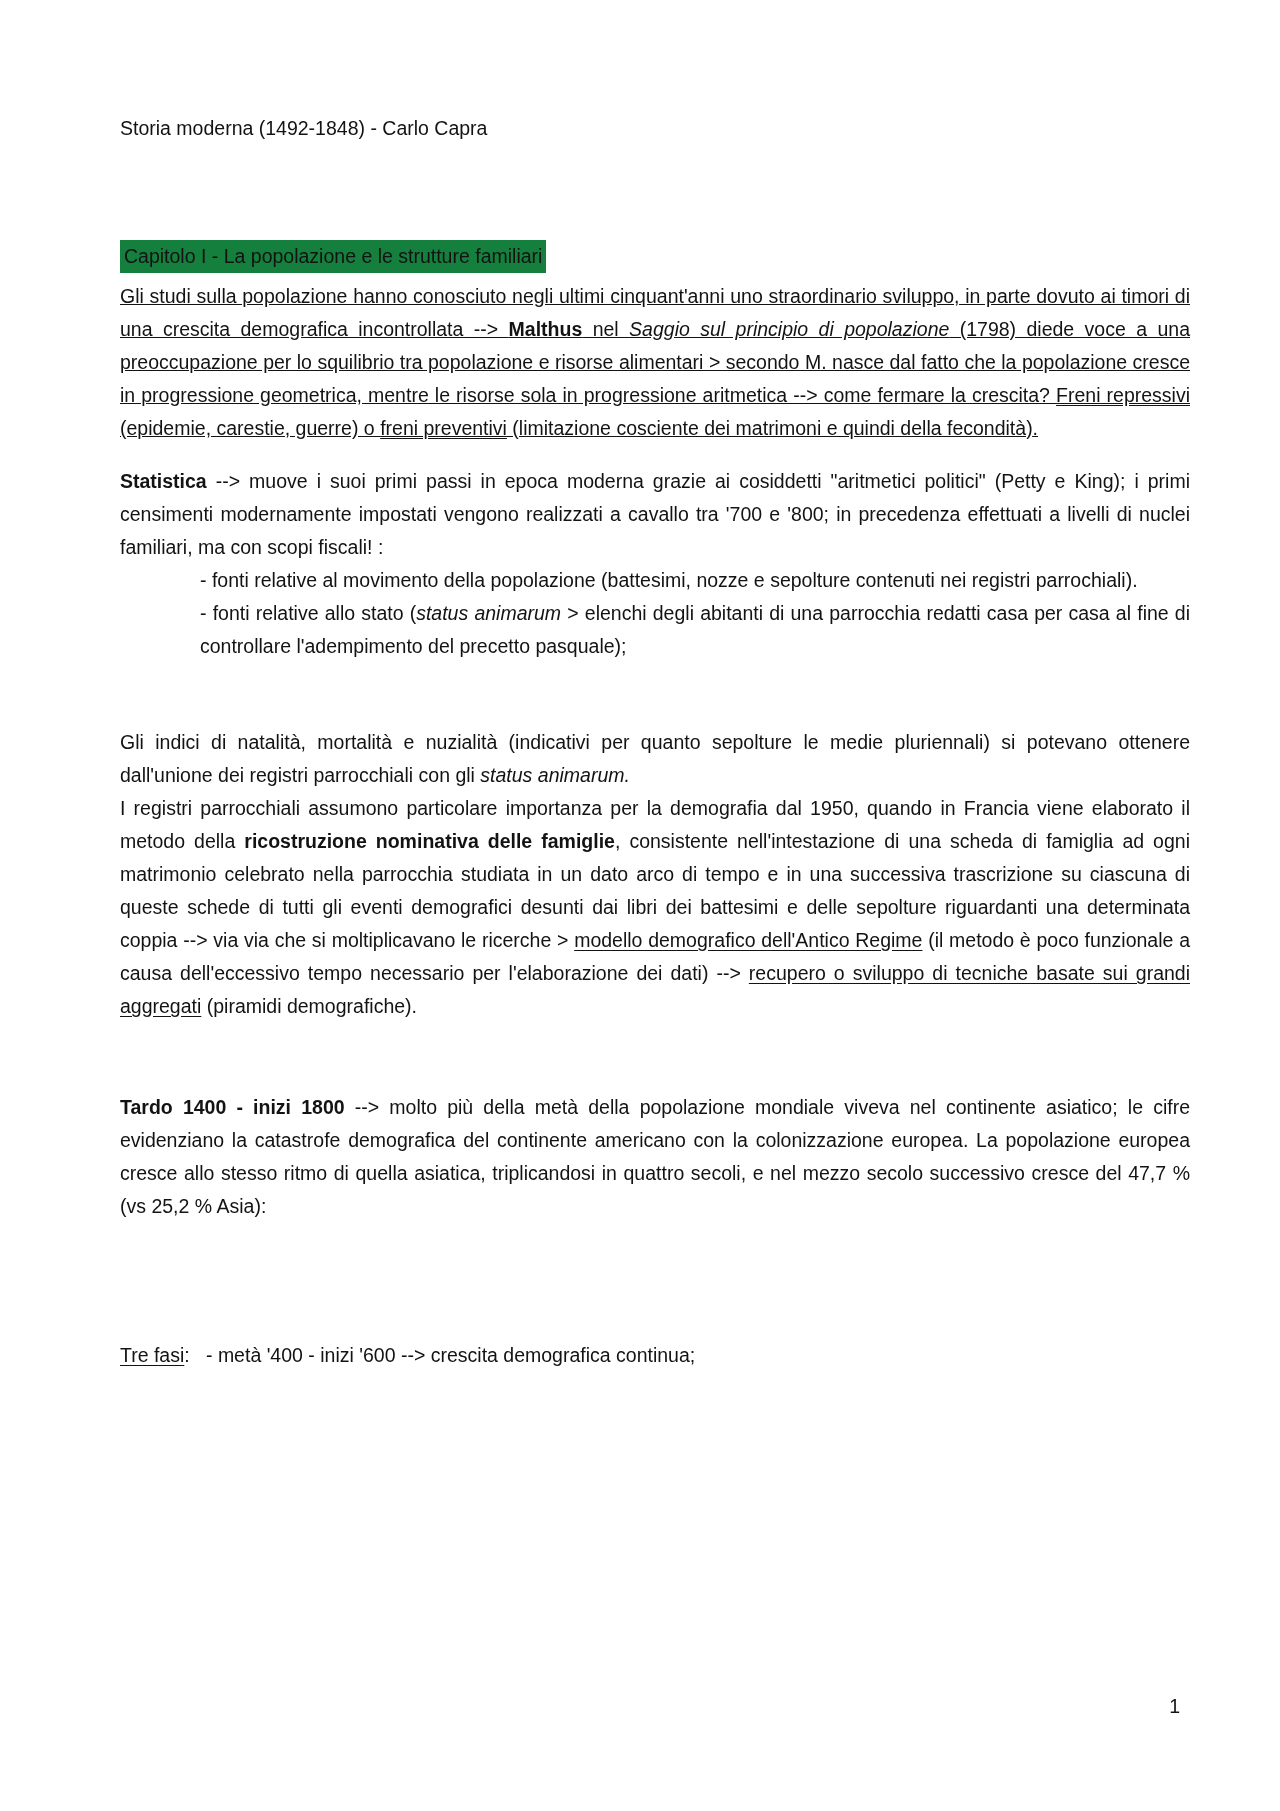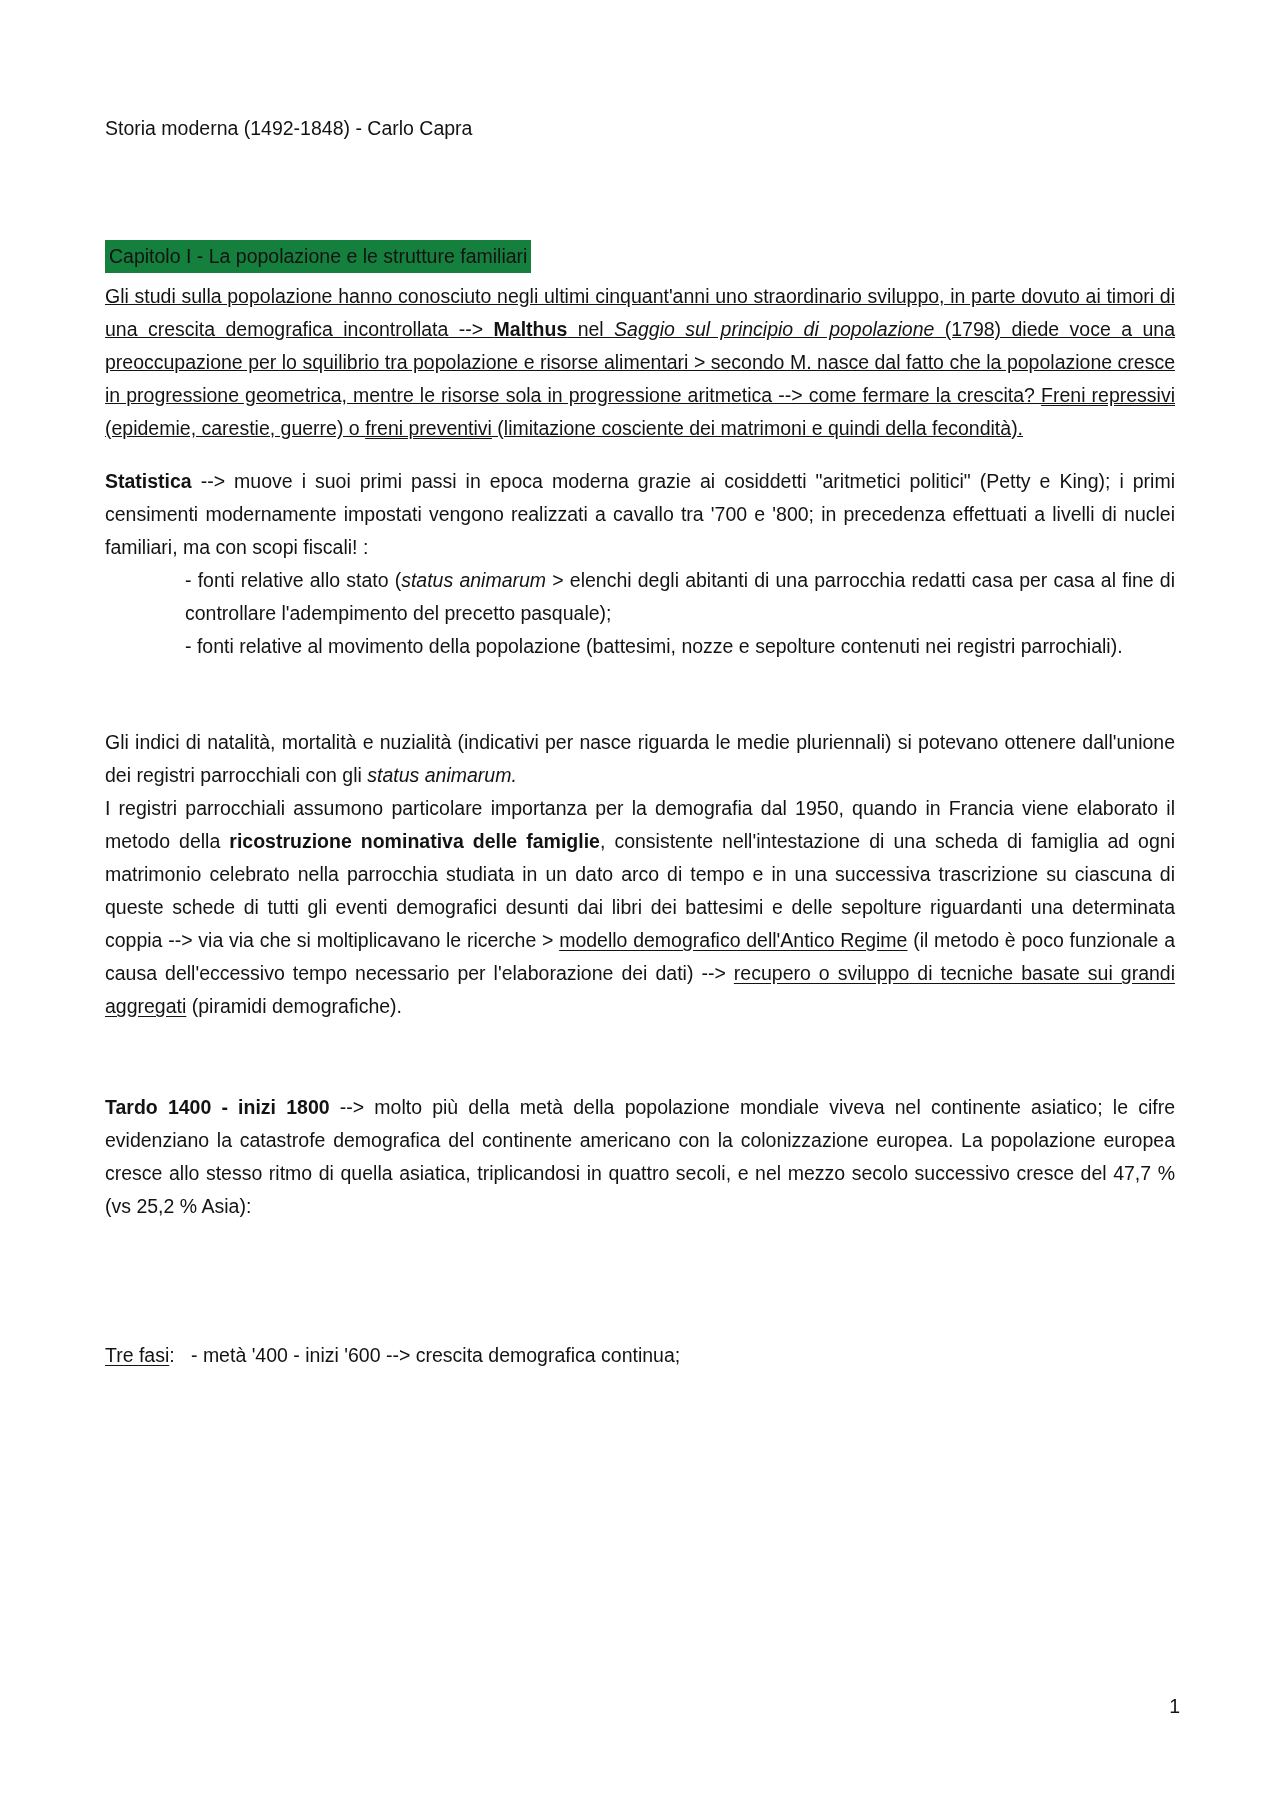--- a/index.html
+++ b/index.html
@@ -9,21 +9,21 @@
   }
   body {
     width: 1280px;
     height: 1811px;
     position: relative;
     font-family: "Liberation Sans", sans-serif;
     color: #131313;
   }
   .content {
     position: absolute;
-    left: 105px;
+    left: 120px;
     top: 0;
     width: 1070px;
   }
   .doc-text {
     font-size: 19.5px;
     line-height: 33px;
   }
   .title {
     margin-top: 112px;
   }
@@ -82,24 +82,24 @@
   <div class="doc-text title">Storia moderna (1492-1848) - Carlo Capra</div>
 
   <div class="heading-wrap">
     <span class="doc-text heading" style="background-color: #15803d;">Capitolo I - La popolazione e le strutture familiari</span>
   </div>
 
   <div class="doc-text para p1"><span>Gli studi sulla popolazione hanno conosciuto negli ultimi cinquant'anni uno straordinario sviluppo, in parte dovuto ai timori di una crescita demografica incontrollata --&gt; </span><span class="seg-bold">Malthus</span><span> nel </span><span class="seg-italic">Saggio sul principio di popolazione</span><span> (1798) diede voce a una preoccupazione per lo squilibrio tra popolazione e risorse alimentari &gt; secondo M. nasce dal fatto che la popolazione cresce in progressione geometrica, mentre le risorse sola in progressione aritmetica --&gt; come fermare la crescita? </span><span class="seg-underline">Freni repressivi</span><span> (epidemie, carestie, guerre) o </span><span class="seg-underline">freni preventivi</span><span> (limitazione cosciente dei matrimoni e quindi della fecondità).</span></div>
 
   <div class="doc-text para p2"><span class="seg-bold">Statistica</span><span> --&gt; muove i suoi primi passi in epoca moderna grazie ai cosiddetti "aritmetici politici" (Petty e King); i primi censimenti modernamente impostati vengono realizzati a cavallo tra '700 e '800; in precedenza effettuati a livelli di nuclei familiari, ma con scopi fiscali! :</span></div>
 
+  <div class="doc-text doc-sub"><span>- fonti relative al movimento della popolazione (battesimi, nozze e sepolture contenuti nei registri parrochiali).</span></div>
   <div class="doc-text doc-sub"><span>- fonti relative allo stato (</span><span class="seg-italic">status animarum</span><span> &gt; elenchi degli abitanti di una parrocchia redatti casa per casa al fine di controllare l'adempimento del precetto pasquale);</span></div>
-  <div class="doc-text doc-sub"><span>- fonti relative al movimento della popolazione (battesimi, nozze e sepolture contenuti nei registri parrochiali).</span></div>
 
-  <div class="doc-text para p3a"><span>Gli indici di natalità, mortalità e nuzialità (indicativi per nasce riguarda le medie pluriennali) si potevano ottenere dall'unione dei registri parrocchiali con gli </span><span class="seg-italic">status animarum.</span></div>
+  <div class="doc-text para p3a"><span>Gli indici di natalità, mortalità e nuzialità (indicativi per quanto sepolture le medie pluriennali) si potevano ottenere dall'unione dei registri parrocchiali con gli </span><span class="seg-italic">status animarum.</span></div>
 
   <div class="doc-text para p3b"><span>I registri parrocchiali assumono particolare importanza per la demografia dal 1950, quando in Francia viene elaborato il metodo della </span><span class="seg-bold">ricostruzione nominativa delle famiglie</span><span>, consistente nell'intestazione di una scheda di famiglia ad ogni matrimonio celebrato nella parrocchia studiata in un dato arco di tempo e in una successiva trascrizione su ciascuna di queste schede di tutti gli eventi demografici desunti dai libri dei battesimi e delle sepolture riguardanti una determinata coppia --&gt; via via che si moltiplicavano le ricerche &gt; </span><span class="seg-underline">modello demografico dell'Antico Regime</span><span> (il metodo è poco funzionale a causa dell'eccessivo tempo necessario per l'elaborazione dei dati) --&gt; </span><span class="seg-underline">recupero o sviluppo di tecniche basate sui grandi aggregati</span><span> (piramidi demografiche).</span></div>
 
   <div class="doc-text para p4"><span class="seg-bold">Tardo 1400 - inizi 1800</span><span> --&gt; molto più della metà della popolazione mondiale viveva nel continente asiatico; le cifre evidenziano la catastrofe demografica del continente americano con la colonizzazione europea. La popolazione europea cresce allo stesso ritmo di quella asiatica, triplicandosi in quattro secoli, e nel mezzo secolo successivo cresce del 47,7 % (vs 25,2 % Asia):</span></div>
 
   <div class="doc-text tre-fasi"><span class="seg-underline">Tre fasi</span><span>:&nbsp;&nbsp; - metà '400 - inizi '600 --&gt; crescita demografica continua;</span></div>
 
 </div>
 
 <div class="page-number">1</div>

